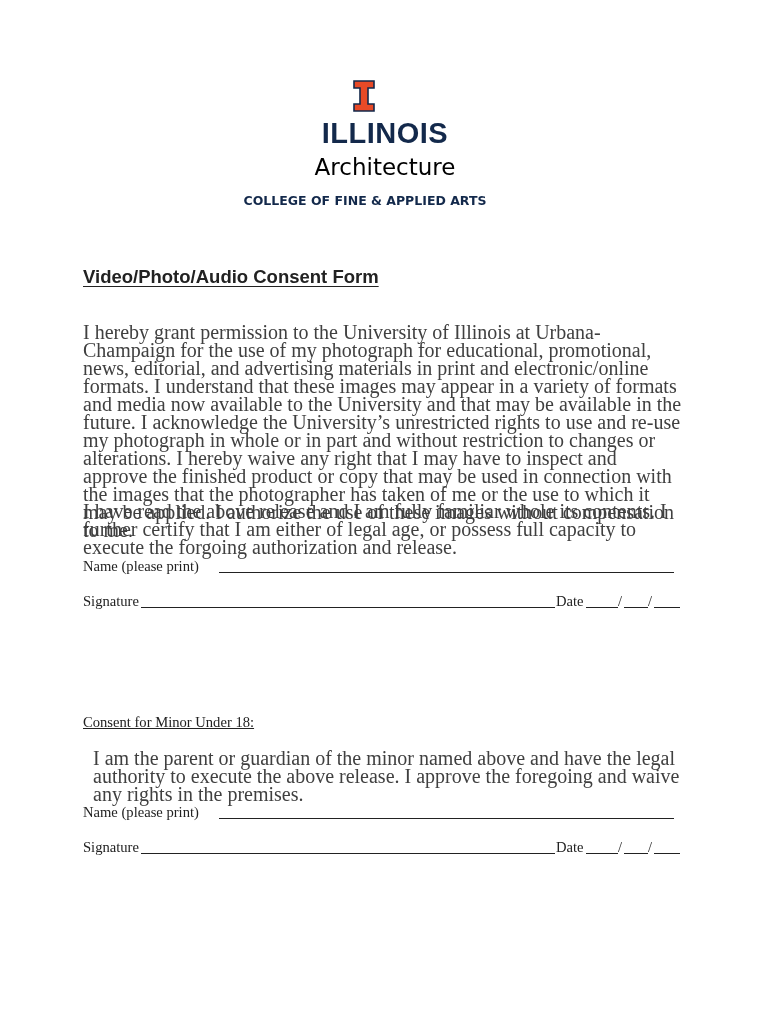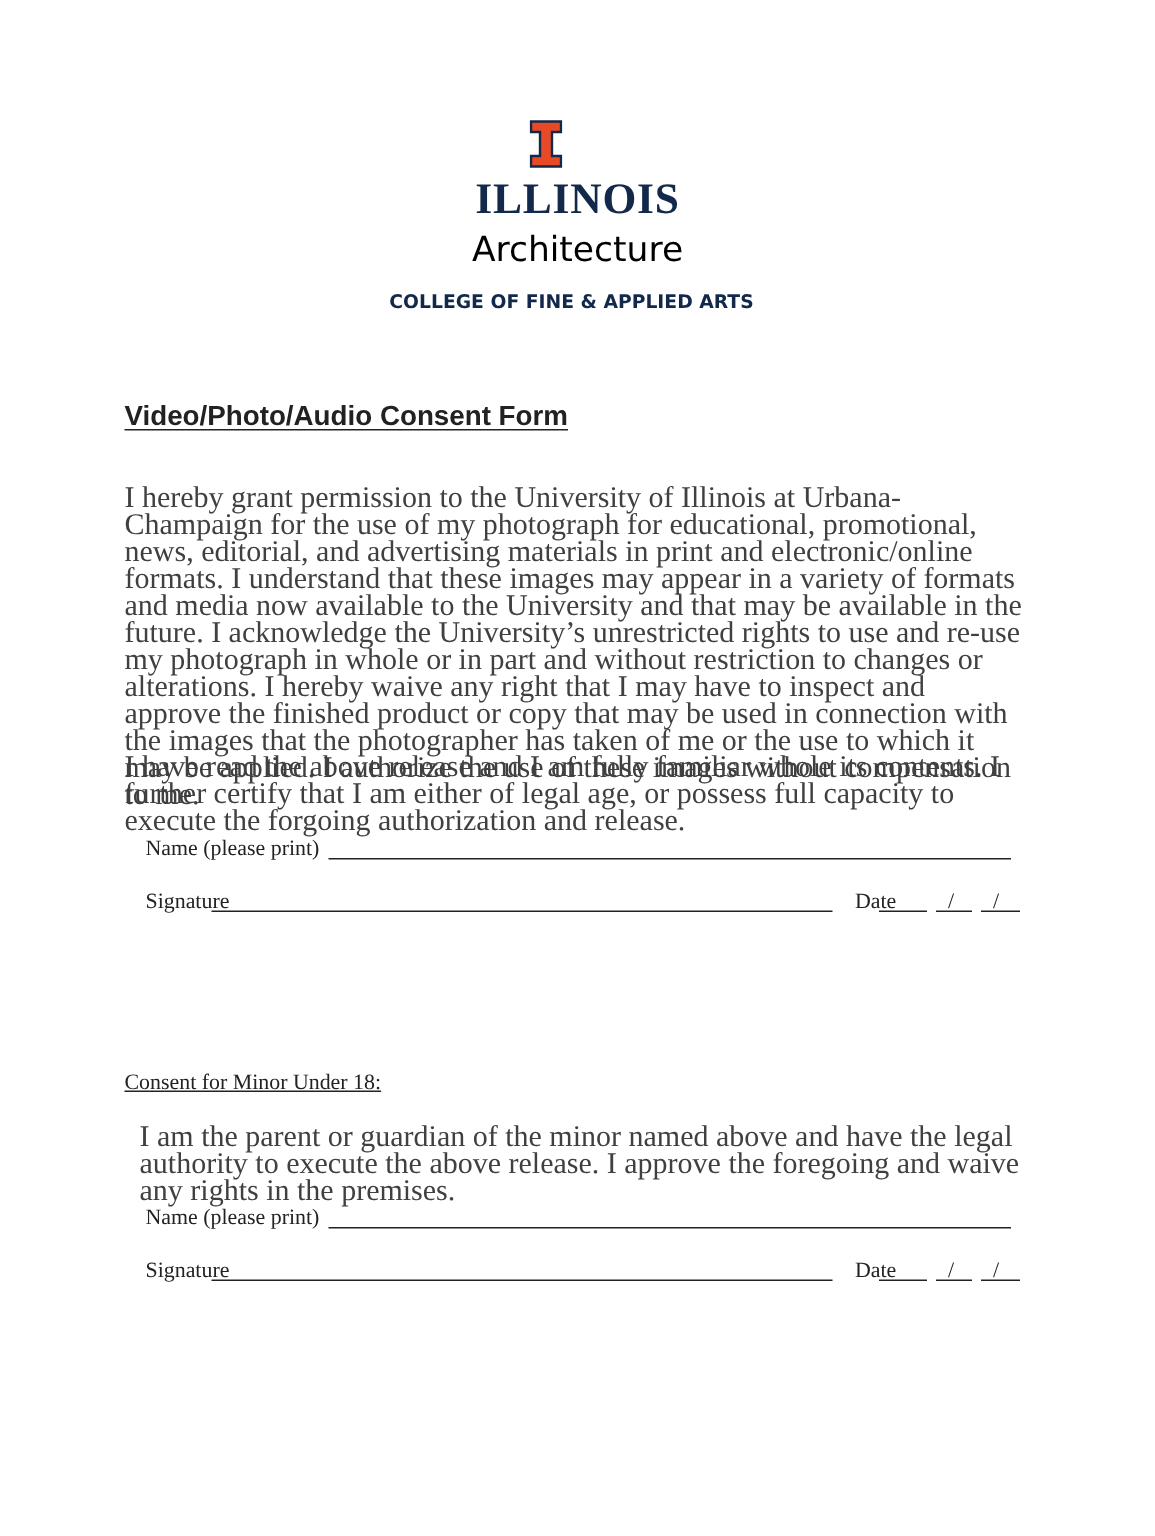--- a/index.html
+++ b/index.html
@@ -26,21 +26,21 @@
       top: 80px;
       width: 22px;
       height: 32px;
     }
     .logo-wordmark {
       position: absolute;
       left: 0;
       width: 770px;
       top: 116px;
       text-align: center;
-      font-family: Liberation Serif, serif;
+      font-family: Liberation Sans, sans-serif;
       font-weight: bold;
       font-size: 29px;
       letter-spacing: 0.5px;
       color: #13294b;
       line-height: 34px;
       transform: scaleX(1.0);
     }
     .logo-sub {
       position: absolute;
       left: 0;
@@ -56,21 +56,21 @@
       position: absolute;
       left: 0;
       width: 730px;
       top: 193px;
       text-align: center;
       font-family: "DejaVu Sans", sans-serif;
       font-weight: bold;
       font-size: 12.5px;
       color: #13294b;
       line-height: 16px;
-      padding-left: 16px;
+      padding-left: 0;
     }
     .doc-title {
       position: absolute;
       left: 83px;
       top: 265px;
       font-family: "Liberation Sans", sans-serif;
       font-weight: bold;
       font-size: 18.5px;
       color: #222222;
       text-decoration: underline;
@@ -110,21 +110,20 @@
       height: 20px;
       font-family: "Liberation Serif", serif;
       font-size: 14.6px;
       line-height: 18px;
       color: #222222;
     }
     .field-label {
       position: absolute;
       top: 0;
       white-space: nowrap;
-      margin-left: 14px;
     }
     .field-line {
       position: absolute;
       top: 15px;
       height: 0;
       border-bottom: 1.4px solid #222222;
     }
     .name-row-1 { top: 557px; }
     .sig-row-1 { top: 592px; }
     .name-row-2 { top: 803px; }

